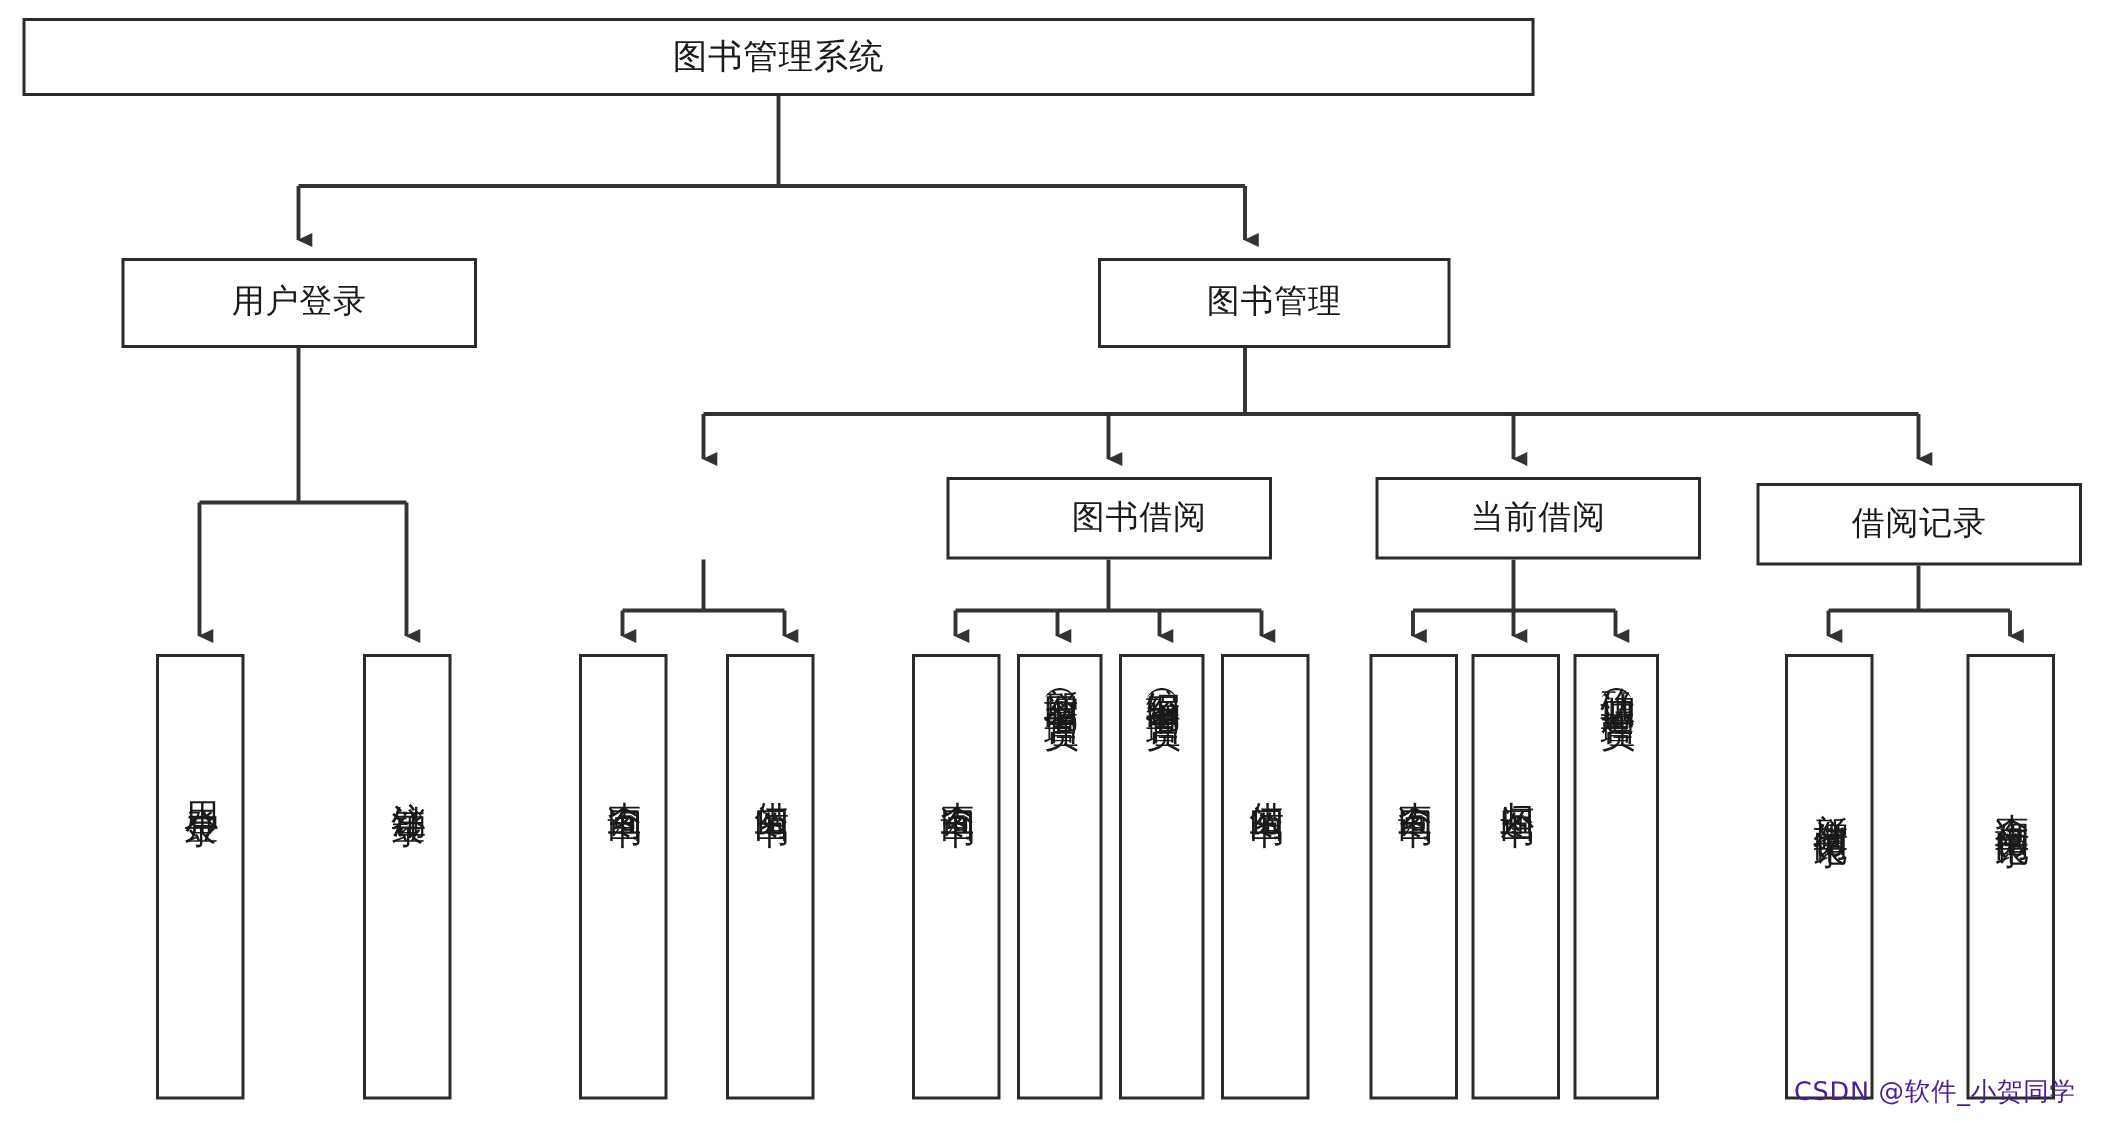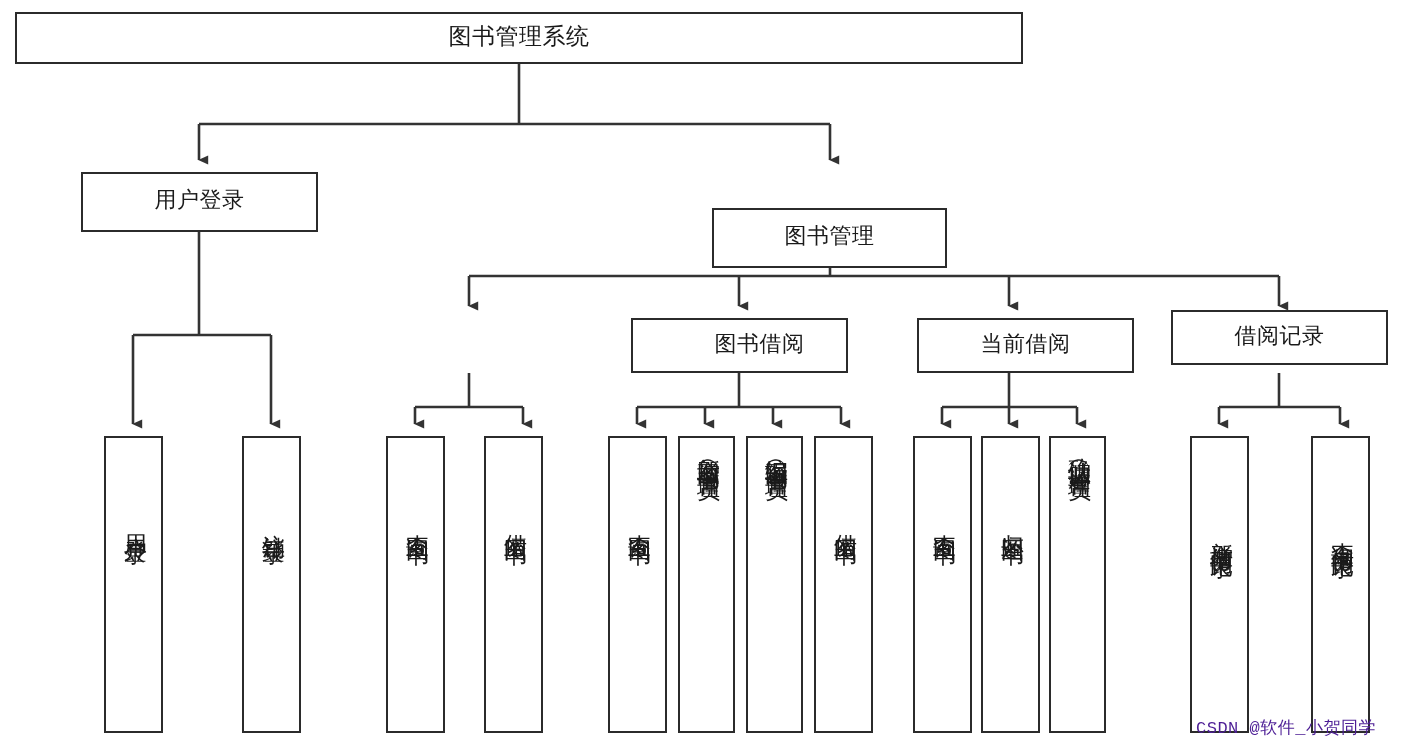--- a/index.html
+++ b/index.html
@@ -9,21 +9,20 @@
   }
   body {
     font-family: "DejaVu Sans", "Liberation Sans", sans-serif;
   }
   #canvas {
     position: relative;
     width: 1405px;
     height: 747px;
     background: #ffffff;
     overflow: hidden;
-    font-family: Liberation Mono, monospace;
   }
   svg#wires {
     position: absolute;
     left: 0;
     top: 0;
     width: 1405px;
     height: 747px;
     pointer-events: none;
   }
   .node {
@@ -138,31 +137,31 @@
     </g>
   </svg>
 
   <div class="node h root" style="left:15px; top:12px; width:1008px; height:52px;">
     <span class="lbl">图书管理系统</span>
   </div>
 
   <div class="node h" style="left:81px; top:172px; width:237px; height:60px;">
     <span class="lbl">用户登录</span>
   </div>
-  <div class="node h" style="left:712px; top:172px; width:235px; height:60px;margin-top:36px;">
+  <div class="node h" style="left:732px; top:172px; width:235px; height:60px;">
     <span class="lbl">图书管理</span>
   </div>
 
   <div class="node h" style="left:631px; top:318px; width:217px; height:55px;padding-left:40px;">
     <span class="lbl">图书借阅</span>
   </div>
   <div class="node h" style="left:901px; top:318px; width:217px; height:55px;margin-left:16px;">
     <span class="lbl">当前借阅</span>
   </div>
-  <div class="node h" style="left:1171px; top:310px; width:217px; height:55px;align-items:center;">
+  <div class="node h" style="left:1171px; top:322px; width:217px; height:55px;align-items:center;">
     <span class="lbl">借阅记录</span>
   </div>
 
   <div class="node v mid" style="left:104px; top:436px; width:59px; height:297px;">
     <span class="lbl">用户登录</span>
   </div>
   <div class="node v mid" style="left:242px; top:436px; width:59px; height:297px;">
     <span class="lbl">注销登录</span>
   </div>
 

